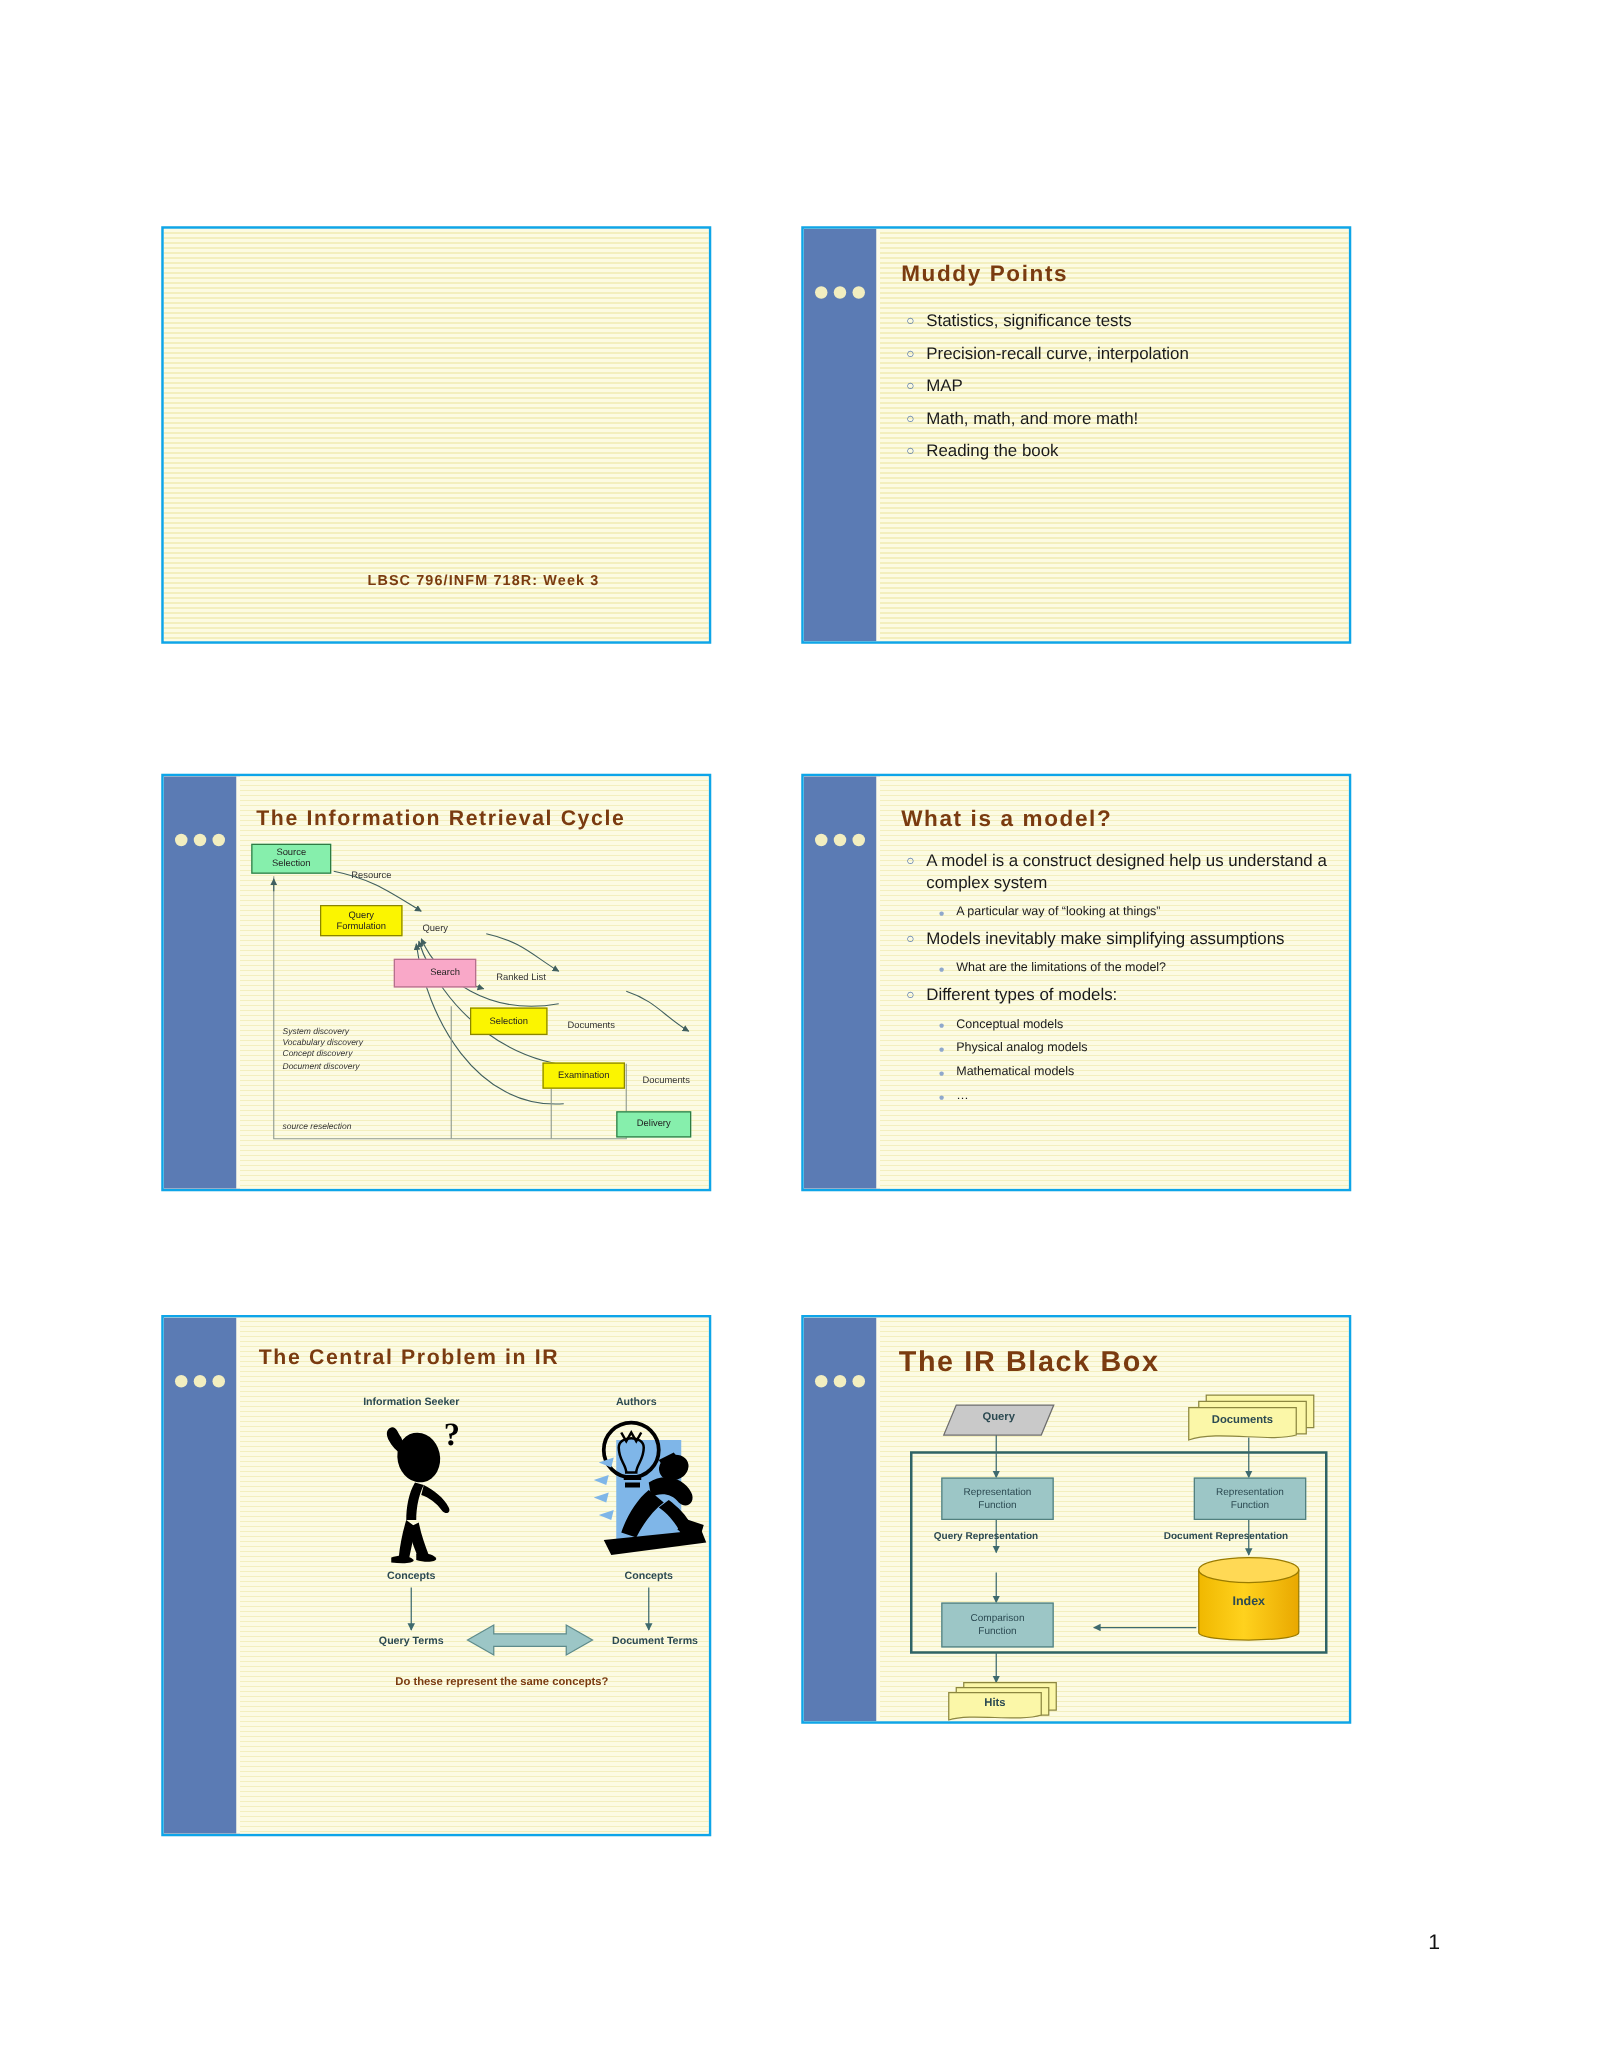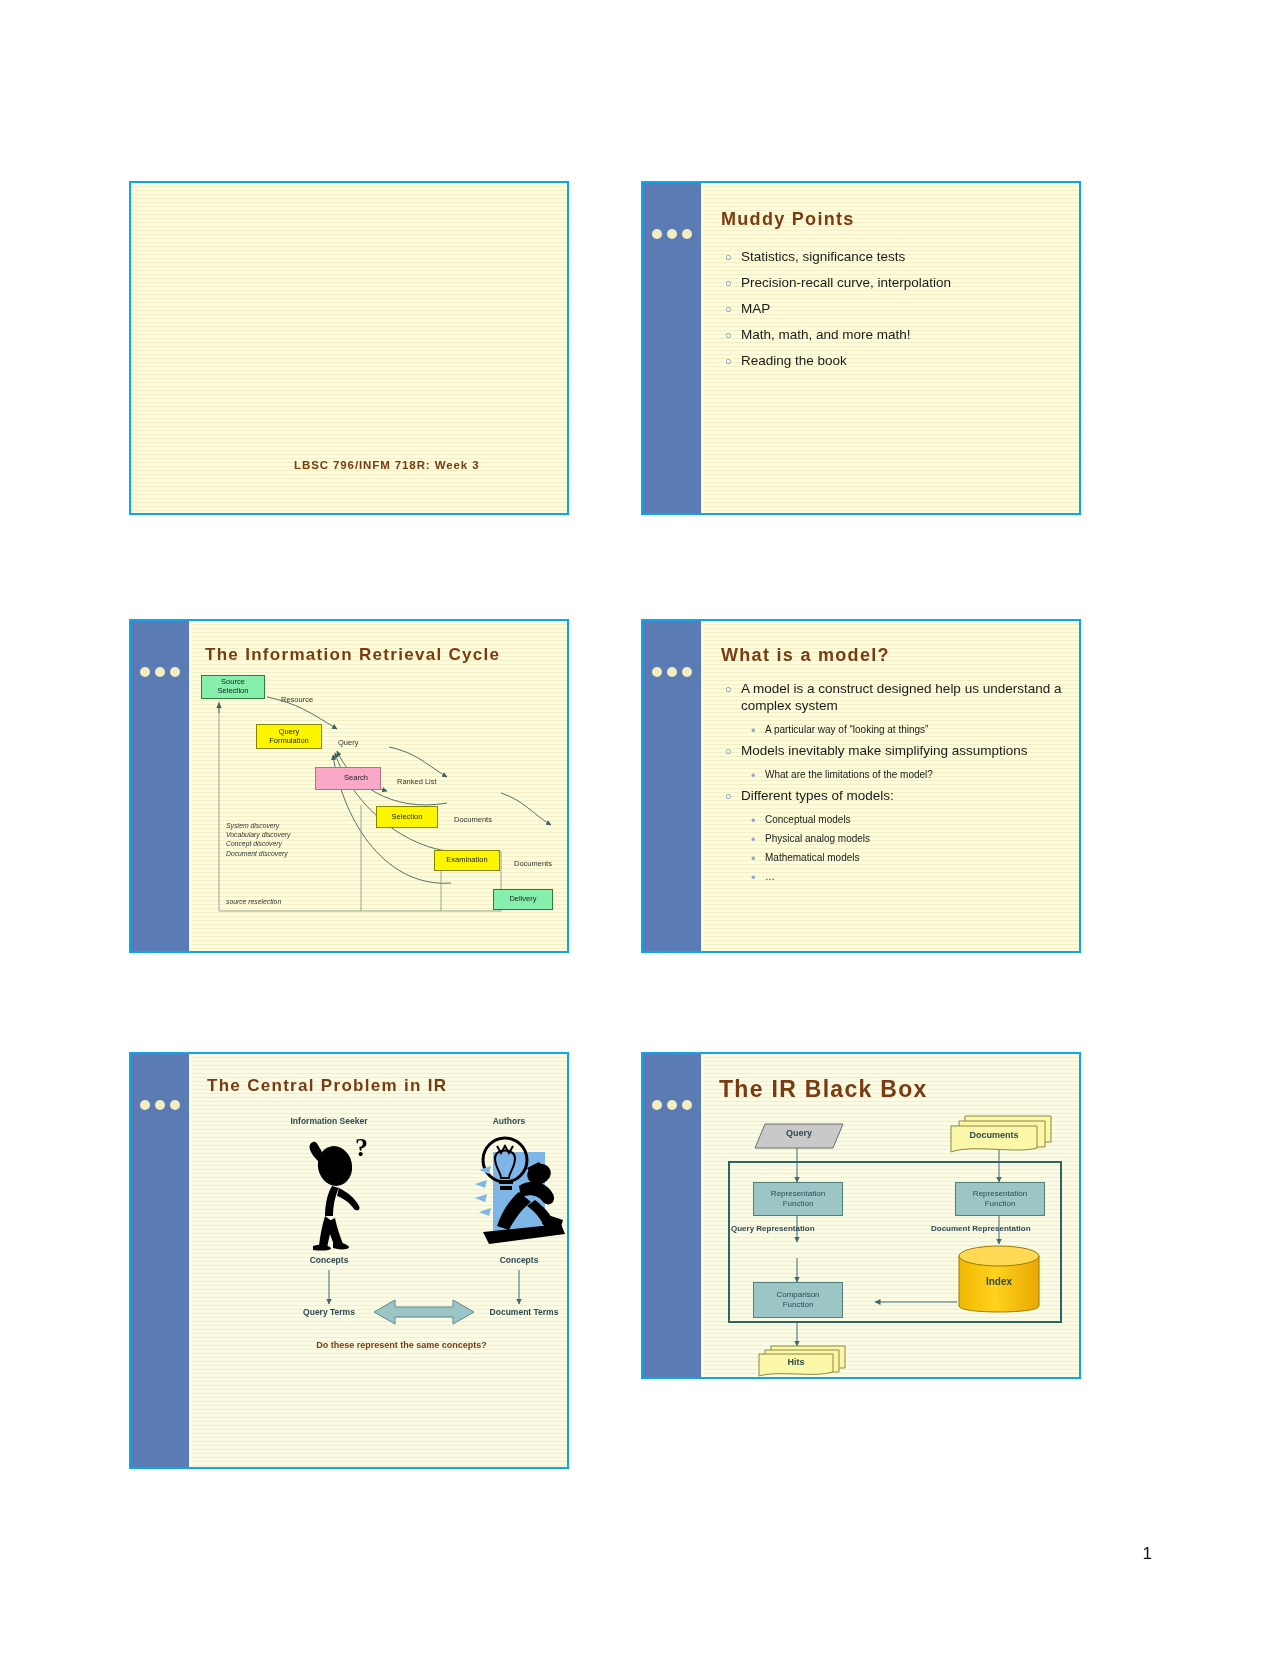--- a/index.html
+++ b/index.html
@@ -366,21 +366,21 @@
 
       <div class="tb" style="left:44px;top:76px;width:90px;height:34px;">
         <span style="white-space:pre-line">Representation
 Function</span>
       </div>
       <div class="tb" style="left:246px;top:76px;width:90px;height:34px;">
         <span style="white-space:pre-line">Representation
 Function</span>
       </div>
 
-      <div class="caps" style="left:22px;top:118px;">Query Representation</div>
+      <div class="caps" style="left:38px;top:118px;">Query Representation</div>
       <div class="caps" style="left:222px;top:118px;">Document Representation</div>
 
       <div class="tb" style="left:44px;top:176px;width:90px;height:36px;">
         <span style="white-space:pre-line">Comparison
 Function</span>
       </div>
 
       <div style="position:absolute;left:248px;top:138px;">
         <svg width="84" height="76" viewBox="0 0 84 76">
           <path d="M2,12 L2,62 C2,70 82,70 82,62 L82,12 Z" fill="url(#cyl)" stroke="#9A7B00" stroke-width="1"></path>

